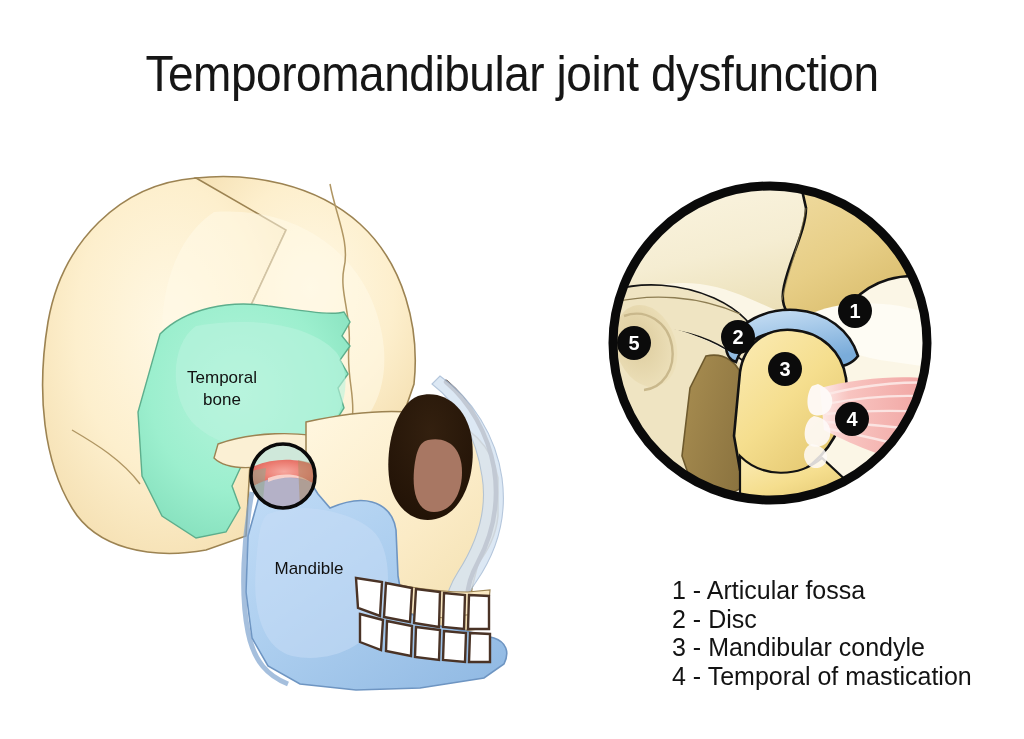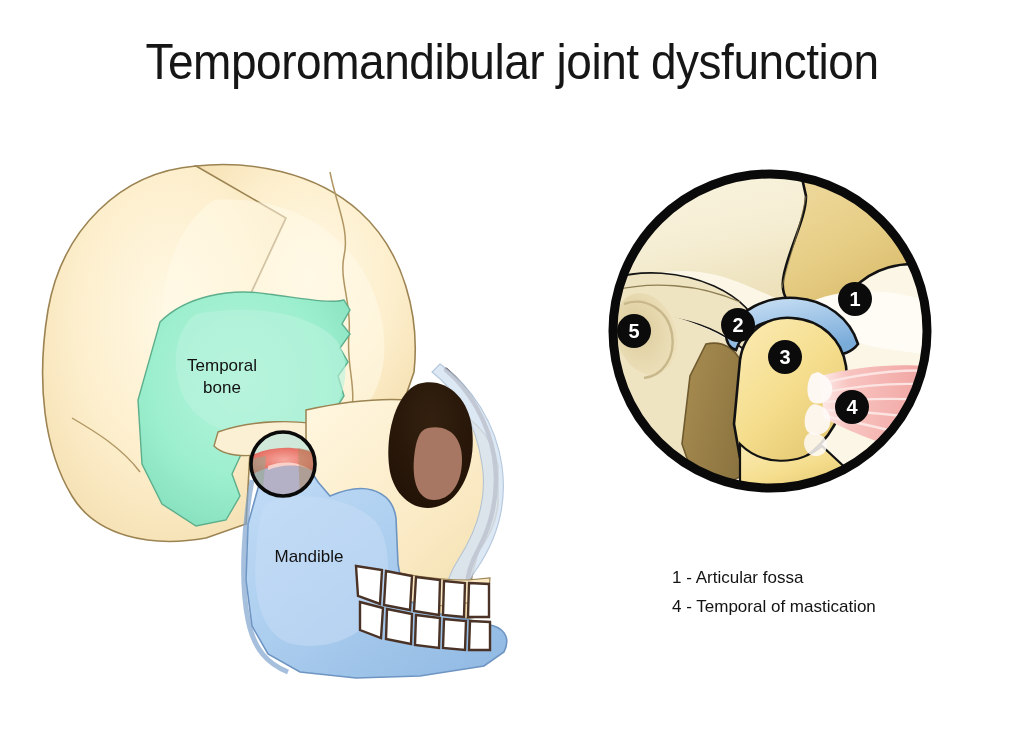--- a/index.html
+++ b/index.html
@@ -11,21 +11,21 @@
   body {
     width: 1024px;
     height: 739px;
     position: relative;
     overflow: hidden;
     font-family: "Liberation Sans", sans-serif;
     color: #111111;
   }
   #figure {
     position: absolute;
-    left: 0; top: 4px;
+    left: 0; top: 16px;
     width: 1024px;
     height: 518px;
   }
   .fig-title {
     position: absolute;
     left: 0;
     top: 28px;
     width: 1024px;
     text-align: center;
     font-size: 50px;
@@ -38,21 +38,21 @@
     transform-origin: 50% 50%;
     white-space: nowrap;
   }
   .legend {
     position: absolute;
     left: 672px;
     top: 560px;
     width: 310px;
   }
   .legend-row {
-    font-size: 17px;
+    font-size: 25px;
     line-height: 28.5px;
     color: #131313;
     white-space: nowrap;
     font-family: "Liberation Sans", sans-serif;
   }
   .legend-num, .legend-dash, .legend-text { display: inline; }
   .svg-layer {
     position: absolute;
     left: 0; top: 0;
     width: 1024px;
@@ -328,19 +328,29 @@
     </g>
   </svg>
 
   <div class="legend">
     <div class="legend-row">
       <span class="legend-num">1</span>
       <span class="legend-dash">-</span>
       <span class="legend-text">Articular fossa</span>
     </div>
     <div class="legend-row">
+      <span class="legend-num">2</span>
+      <span class="legend-dash">-</span>
+      <span class="legend-text">Disc</span>
+    </div>
+    <div class="legend-row">
+      <span class="legend-num">3</span>
+      <span class="legend-dash">-</span>
+      <span class="legend-text">Mandibular condyle</span>
+    </div>
+    <div class="legend-row">
       <span class="legend-num">4</span>
       <span class="legend-dash">-</span>
       <span class="legend-text">Temporal of mastication</span>
     </div>
   </div>
 
 </div>
 
 </body></html>

